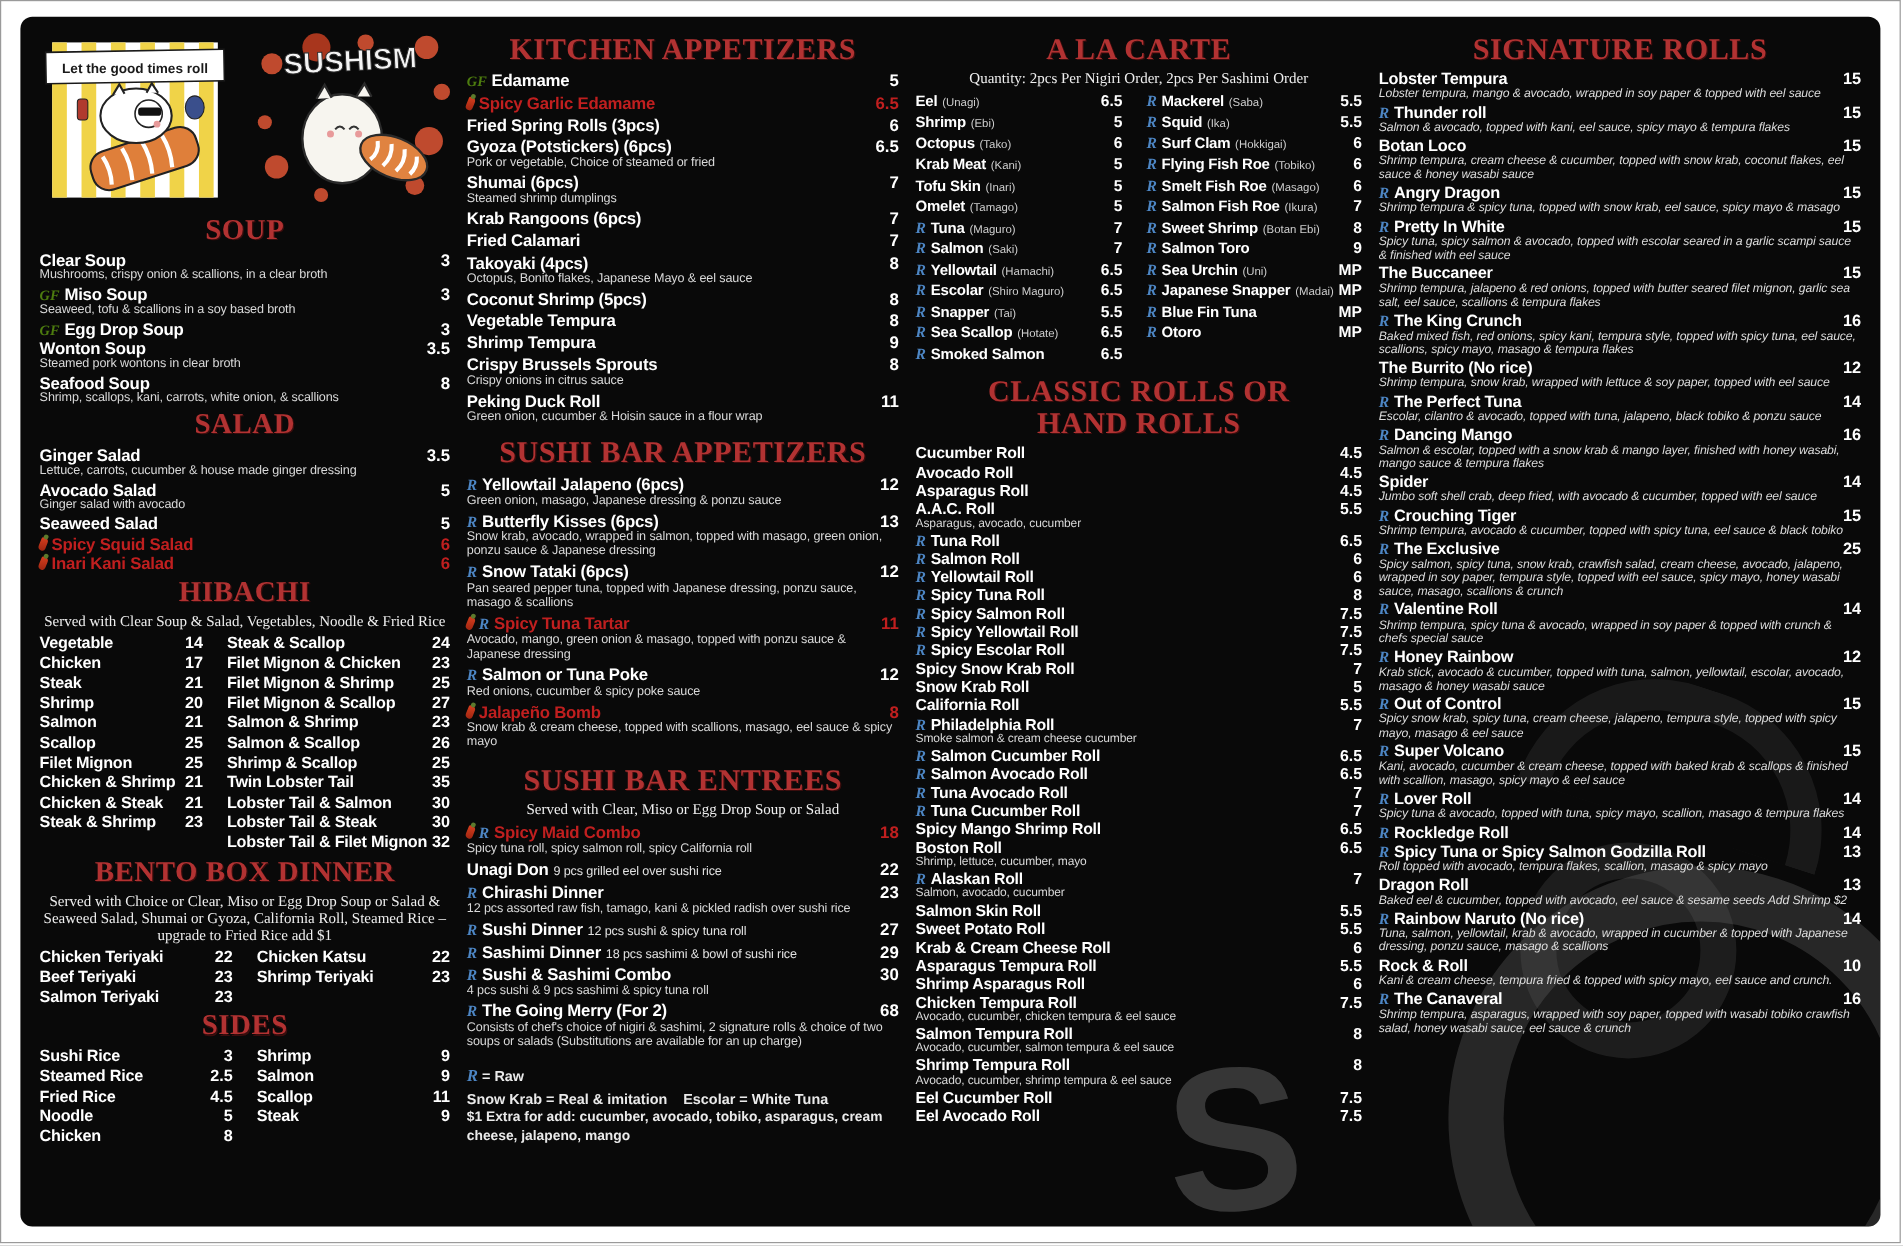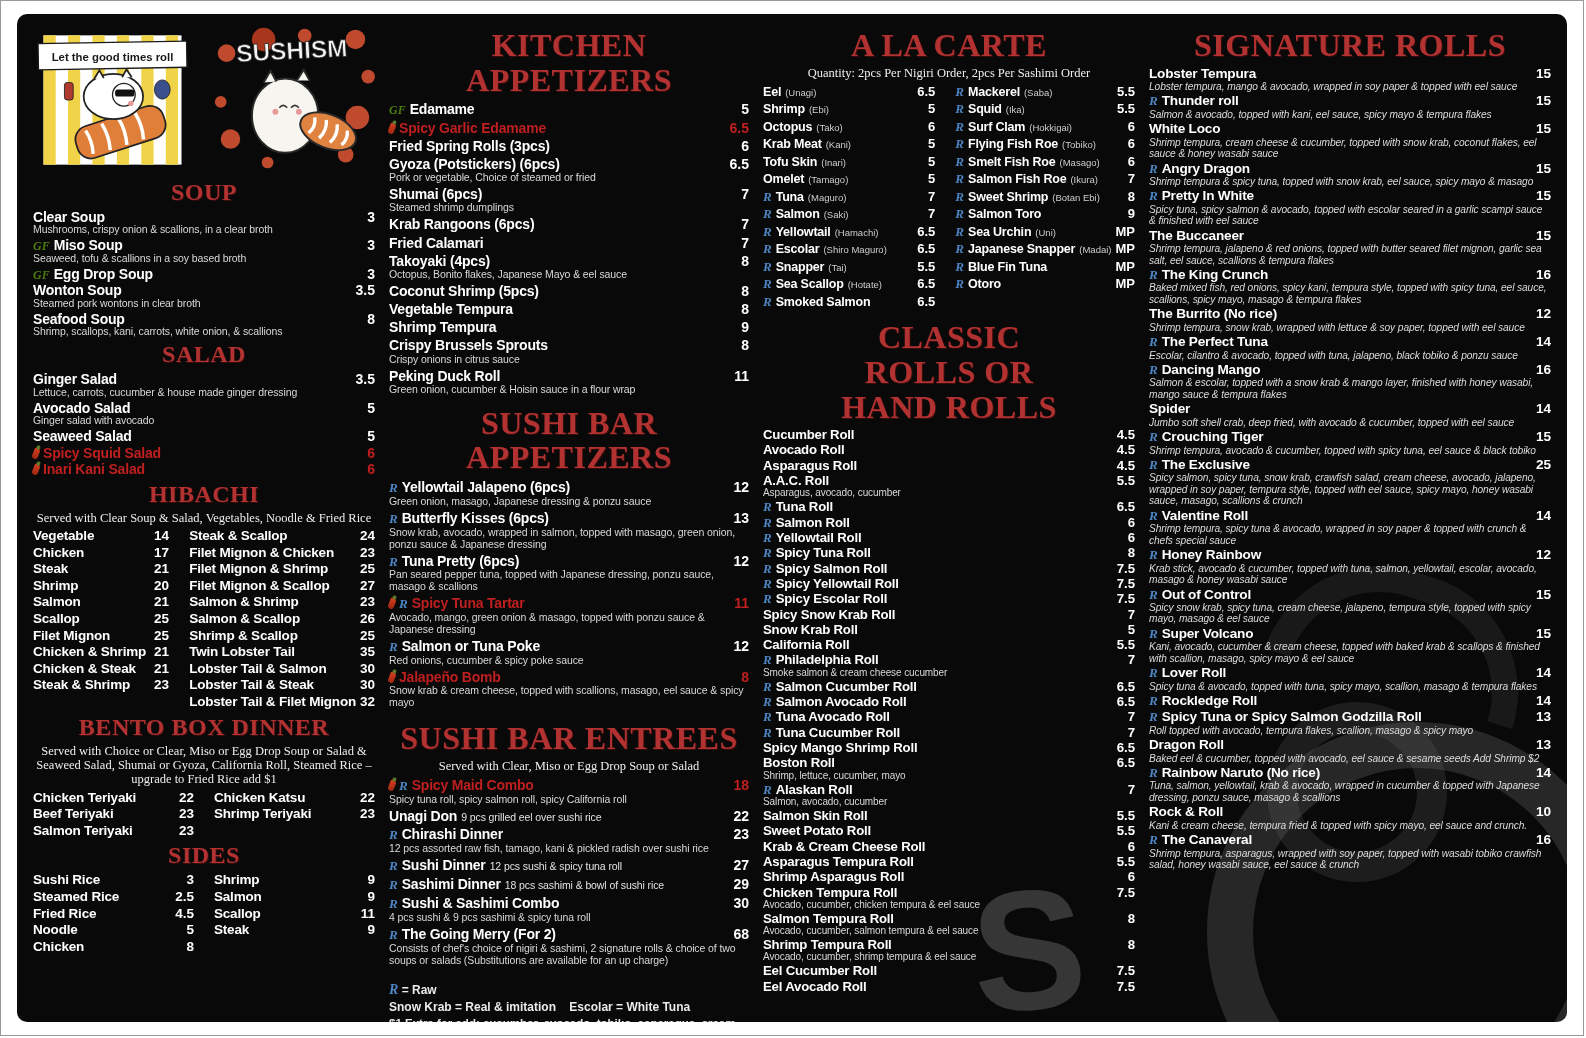--- a/index.html
+++ b/index.html
@@ -5,21 +5,21 @@
   * { margin:0; padding:0; box-sizing:border-box; }
   html,body { width:1586px; height:1038px; background:#ffffff; font-family:"Liberation Sans", sans-serif; }
   .page { position:relative; width:1584px; height:1036px; border:1px solid #9a9a9a; background:#fff; overflow:hidden; }
   .board { position:absolute; left:16px; top:13px; right:16px; bottom:13px; background:#090909; border-radius:10px; overflow:hidden; display:flex; gap:14px; padding:10px 16px 8px 16px; }
   .col { position:relative; z-index:2; }
   .col1 { width:342px; flex:none; }
   .col2 { width:360px; flex:none; }
   .col3 { width:372px; flex:none; }
   .col4 { flex:1; }
 
-  .stitle { font-family:"Liberation Serif", serif; font-weight:bold; color:#b23232; text-align:center; font-size:32px; letter-spacing:0.5px; line-height:1.08; text-shadow:1px 1px 0 #3a0d0d; margin:4px 0 3px 0; }
+  .stitle { font-family:"Liberation Serif", serif; font-weight:bold; color:#b23232; text-align:center; font-size:25px; letter-spacing:0.5px; line-height:1.08; text-shadow:1px 1px 0 #3a0d0d; margin:4px 0 3px 0; }
   .col1 .stitle { font-size:24px; }
   .note { font-family:"Liberation Serif", serif; font-size:12.5px; color:#efefef; text-align:center; line-height:1.15; margin-bottom:3px; }
   .section { margin-bottom:4px; }
 
   
   .mi-line { display:flex; align-items:baseline; gap:4px; line-height:1.18; }
   .mi-name { font-weight:bold; color:#ffffff; font-size:14px; letter-spacing:-0.2px; white-space:nowrap; }
   .mi-inline { font-size:10.5px; color:#e2e2e2; letter-spacing:-0.1px; }
   .mi-price { font-weight:bold; color:#ffffff; font-size:14px; margin-left:auto; }
   .mi-desc { font-size:10.5px; color:#d9d9d9; line-height:1.14; margin:-1px 0 1px 0; letter-spacing:-0.1px; }
@@ -490,21 +490,21 @@
               <div class="mi-line">
                 <span class="raw">R</span>
                 <span class="mi-name">Butterfly Kisses (6pcs)</span>
                 <span class="mi-price">13</span>
               </div>
               <div class="mi-desc">Snow krab, avocado, wrapped in salmon, topped with masago, green onion, ponzu sauce &amp; Japanese dressing</div>
             </div>
             <div class="mi">
               <div class="mi-line">
                 <span class="raw">R</span>
-                <span class="mi-name">Tuna Pretty (6pcs)</span>
+                <span class="mi-name">Snow Tataki (6pcs)</span>
                 <span class="mi-price">12</span>
               </div>
               <div class="mi-desc">Pan seared pepper tuna, topped with Japanese dressing, ponzu sauce, masago &amp; scallions</div>
             </div>
             <div class="mi">
               <div class="mi-line">
                 <span class="chili"></span>
                 <span class="raw">R</span>
                 <span class="mi-name red">Spicy Tuna Tartar</span>
                 <span class="mi-price red">11</span>
@@ -982,21 +982,21 @@
             <div class="mi">
               <div class="mi-line">
                 <span class="raw">R</span>
                 <span class="mi-name">Thunder roll</span>
                 <span class="mi-price">15</span>
               </div>
               <div class="mi-desc">Salmon &amp; avocado, topped with kani, eel sauce, spicy mayo &amp; tempura flakes</div>
             </div>
             <div class="mi">
               <div class="mi-line">
-                <span class="mi-name">White Loco</span>
+                <span class="mi-name">Botan Loco</span>
                 <span class="mi-price">15</span>
               </div>
               <div class="mi-desc">Shrimp tempura, cream cheese &amp; cucumber, topped with snow krab, coconut flakes, eel sauce &amp; honey wasabi sauce</div>
             </div>
             <div class="mi">
               <div class="mi-line">
                 <span class="raw">R</span>
                 <span class="mi-name">Angry Dragon</span>
                 <span class="mi-price">15</span>
               </div>

